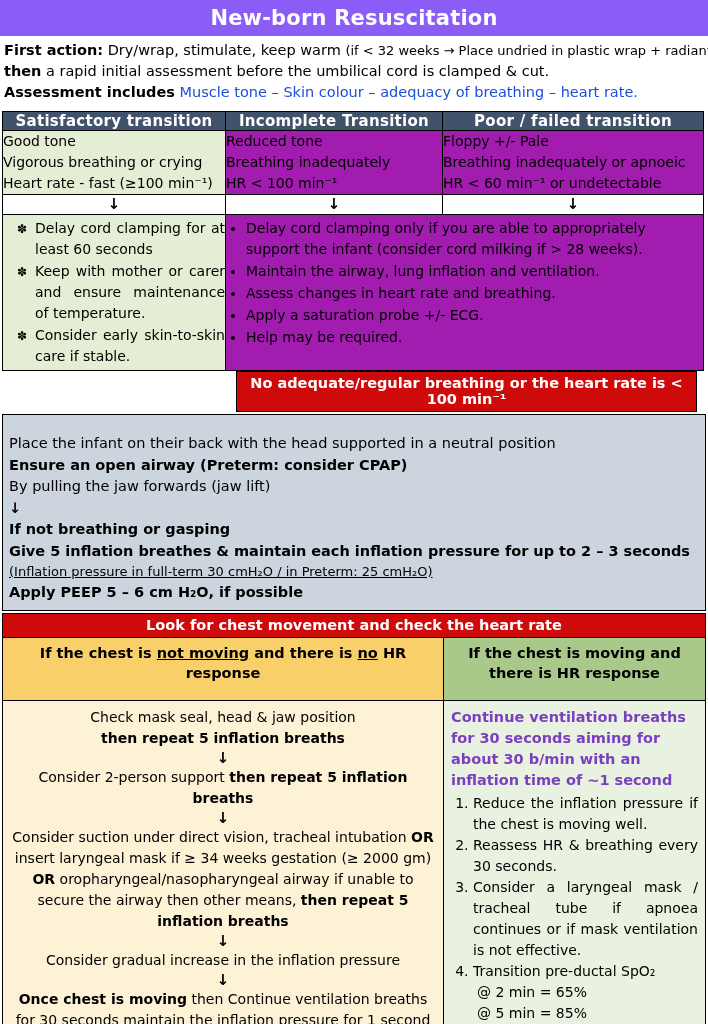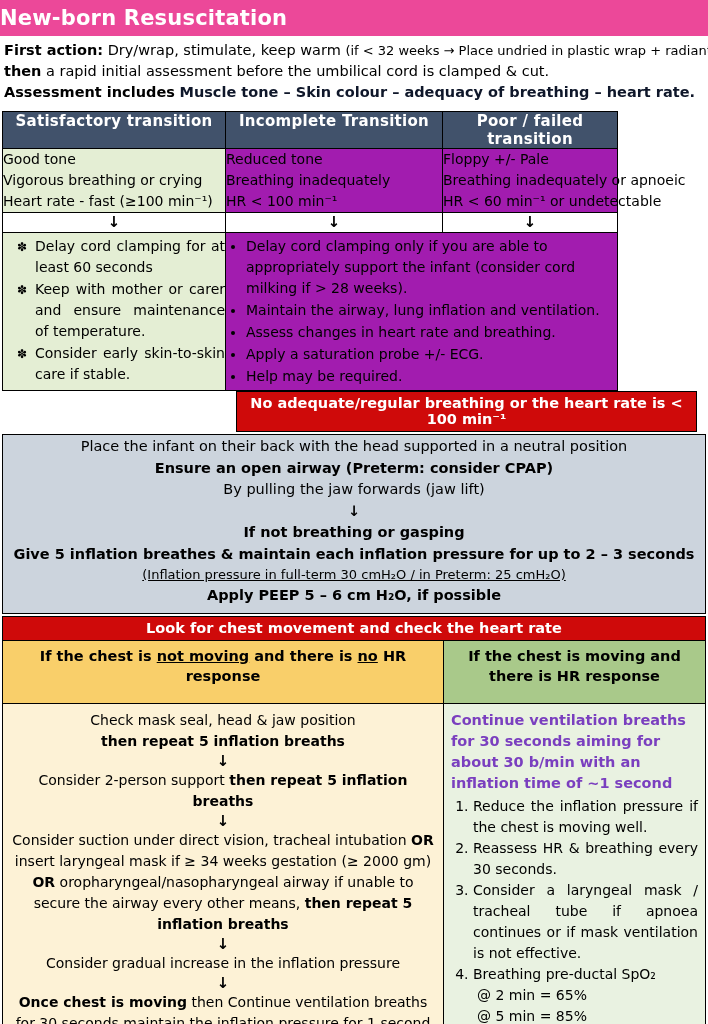--- a/index.html
+++ b/index.html
@@ -15,50 +15,51 @@
   }
   .page {
     width: 708px;
     height: 1024px;
     position: relative;
     box-sizing: border-box;
   }
 
   
   .title-bar {
-    background: #ec4899;
+    background: #8b5cf6;
     color: #ffffff;
+    text-align: center;
     font-weight: bold;
     font-size: 21px;
     line-height: 36px;
     height: 36px;
     letter-spacing: 0.2px;
   }
 
   
   .intro {
     padding: 4px 4px 2px 4px;
   }
   .intro-line {
     font-size: 14.5px;
     line-height: 21px;
     white-space: nowrap;
     color: #000000;
   }
   .b { font-weight: bold; }
   .red { color: #000000; }
-  .purple { color: #0f172a; font-weight: bold; }
+  .purple { color: #1d4ed8; }
   .small { font-size: 13px; }
 
   
   .tri-table {
     margin: 6px 2px 0 2px;
     border: 1.5px solid #000;
     border-collapse: collapse;
-    width: 616px;
+    width: 702px;
     table-layout: fixed;
   }
   .tri-table td, .tri-table th {
     border: 1.5px solid #000;
     padding: 0;
     vertical-align: top;
   }
   .col-hdr {
     background: #41526b;
     color: #ffffff;
@@ -126,22 +127,22 @@
     background: #ffffff;
   }
   .band-right { flex: 1 1 auto; }
 
   
   .grey-panel {
     background: #ccd4dd;
     border: 1.5px solid #000;
     margin: 2px 2px 0 2px;
     box-sizing: border-box;
-    padding: 1px 6px 6px 6px;
-    text-align: center;
+    padding: 18px 6px 6px 6px;
+    text-align: left;
   }
   .grey-panel .l {
     font-size: 14.5px;
     line-height: 21.5px;
     color: #000;
   }
   .grey-panel .l.sm { font-size: 13px; line-height: 20px; text-decoration: underline; }
   .wide-red {
     margin: 2px 2px 0 2px;
   }
@@ -297,41 +298,41 @@
   <div class="duo">
 
     <div class="duo-left">
       <div class="duo-hdr hdr-amber"><span>If the chest is </span><span class="u">not moving</span><span> and there is </span><span class="u">no</span><span> HR response</span></div>
       <div class="duo-body body-amber">
         <div>Check mask seal, head &amp; jaw position</div>
         <div class="b">then repeat 5 inflation breaths</div>
         <div class="arrow-line">↓</div>
         <div><span>Consider 2-person support </span><span class="b">then repeat 5 inflation breaths</span></div>
         <div class="arrow-line">↓</div>
-        <div><span>Consider suction under direct vision, tracheal intubation </span><span class="b">OR</span><span> insert laryngeal mask if ≥ 34 weeks gestation (≥ 2000 gm) </span><span class="b">OR</span><span> oropharyngeal/nasopharyngeal airway if unable to secure the airway every other means, </span><span class="b">then repeat 5 inflation breaths</span></div>
+        <div><span>Consider suction under direct vision, tracheal intubation </span><span class="b">OR</span><span> insert laryngeal mask if ≥ 34 weeks gestation (≥ 2000 gm) </span><span class="b">OR</span><span> oropharyngeal/nasopharyngeal airway if unable to secure the airway then other means, </span><span class="b">then repeat 5 inflation breaths</span></div>
         <div class="arrow-line">↓</div>
         <div>Consider gradual increase in the inflation pressure</div>
         <div class="arrow-line">↓</div>
         <div><span class="b">Once chest is moving</span><span> then Continue ventilation breaths for 30 seconds maintain the inflation pressure for 1 second </span></div>
       </div>
     </div>
 
     <div class="duo-right">
       <div class="duo-hdr hdr-green">
         <div>If the chest is moving and</div>
         <div>there is HR response</div>
       </div>
       <div class="duo-body body-green">
         <div class="green-lead">Continue ventilation breaths for 30 seconds aiming for about 30 b/min with an inflation time of ~1 second</div>
         <ol class="ol">
           <li>Reduce the inflation pressure if the chest is moving well.</li>
           <li>Reassess HR &amp; breathing every 30 seconds.</li>
           <li>Consider a laryngeal mask / tracheal tube if apnoea continues or if mask ventilation is not effective.</li>
           <li>
-            <span>Breathing pre-ductal SpO₂</span>
+            <span>Transition pre-ductal SpO₂</span>
             <div class="sub-at">@ 2 min = 65%</div>
             <div class="sub-at">@ 5 min = 85%</div>
             <div class="sub-at">@ 10 min = 90%</div>
           </li>
         </ol>
       </div>
     </div>
 
   </div>
 </div>

